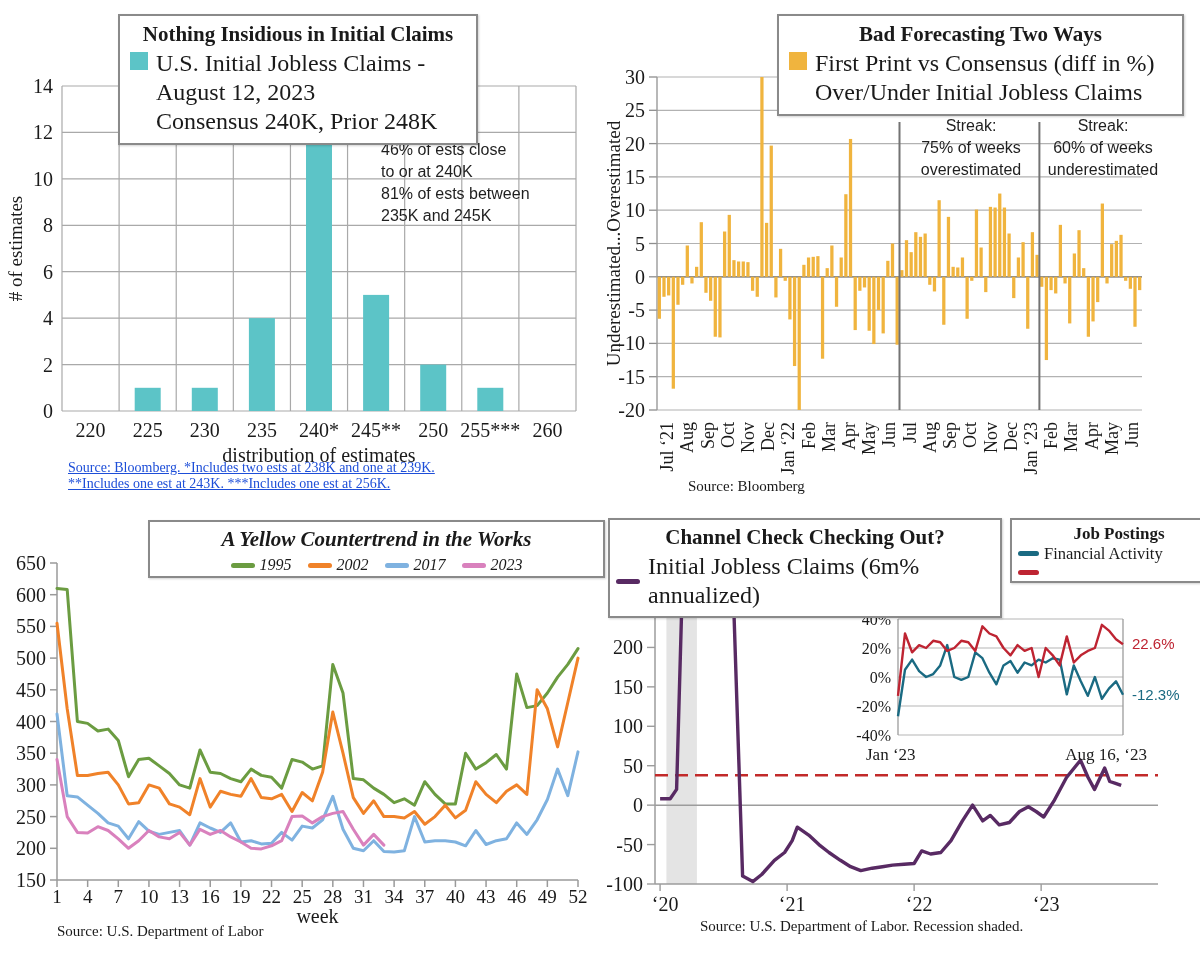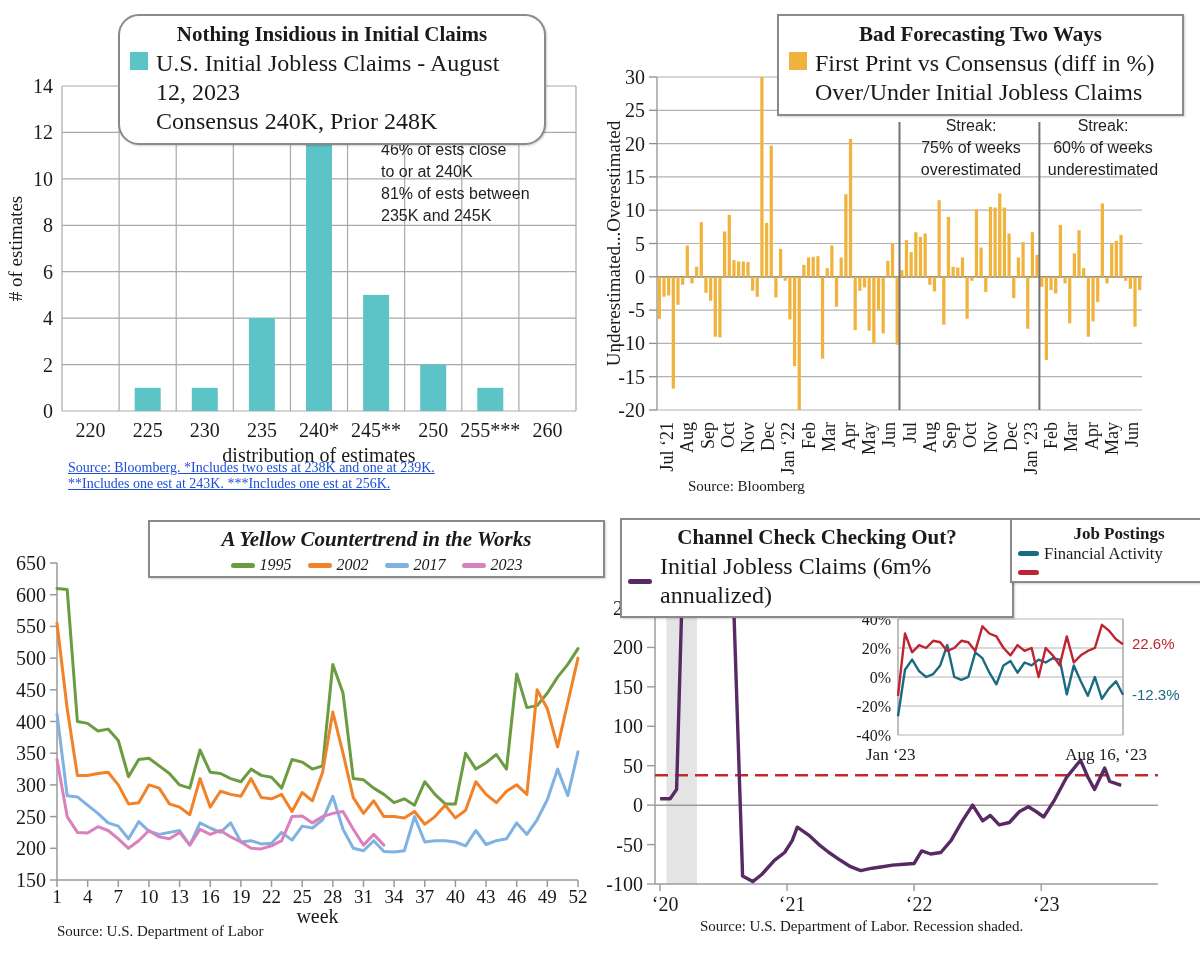--- a/index.html
+++ b/index.html
@@ -90,21 +90,21 @@
           <text x="319" y="462" text-anchor="middle" class="t-s20">distribution of estimates</text>
           <text x="22" y="248.5" text-anchor="middle" class="t-s19" transform="rotate(-90 22 248.5)"># of estimates</text>
         </g>
         <g>
           <text x="381" y="155" text-anchor="start" class="t-a16">46% of ests close</text>
           <text x="381" y="177" text-anchor="start" class="t-a16">to or at 240K</text>
           <text x="381" y="199" text-anchor="start" class="t-a16">81% of ests between</text>
           <text x="381" y="221" text-anchor="start" class="t-a16">235K and 245K</text>
         </g>
       </svg>
-    <div class="titlebox" style="left:118px;top:14px;width:428px;border-radius:21px;">
+    <div class="titlebox" style="left:118px;top:14px;width:360px;">
       <div class="chart-title">Nothing Insidious in Initial Claims</div>
       <div class="legend-row">
         <span class="swatch" style="background: rgb(92, 196, 199);"></span>
         <div>
           <div>U.S. Initial Jobless Claims - August 12, 2023</div>
           <div>Consensus 240K, Prior 248K</div>
         </div>
       </div>
     </div>
     <div class="src" style="left:68px;top:460px;">
@@ -457,21 +457,21 @@
           <line x1="298" x2="298" y1="109" y2="225" stroke="#9c9c9c" stroke-width="1.3"></line>
           <line x1="523" x2="523" y1="109" y2="225" stroke="#9c9c9c" stroke-width="1.3"></line>
           <polyline points="298.0,206.2 305.0,159.8 312.1,149.6 319.1,161.2 326.1,167.0 333.2,164.1 340.2,155.4 347.2,135.1 354.3,167.0 361.3,169.9 368.3,167.0 375.3,142.3 382.4,148.2 389.4,162.7 396.4,174.3 403.5,155.4 410.5,151.1 417.5,162.7 424.6,152.5 431.6,155.4 438.6,149.6 445.7,152.5 452.7,148.2 459.7,149.6 466.8,184.4 473.8,155.4 480.8,171.3 487.8,185.8 494.9,167.0 501.9,188.8 508.9,178.6 516.0,171.3 523.0,184.8" fill="none" stroke="#1A6A82" stroke-width="2.4" stroke-linejoin="round"></polyline>
           <polyline points="298.0,185.8 305.0,123.5 312.1,142.3 319.1,135.1 326.1,138.0 333.2,130.8 340.2,132.2 347.2,140.9 354.3,138.0 361.3,130.8 368.3,132.2 375.3,140.9 382.4,116.3 389.4,123.5 396.4,126.4 403.5,138.0 410.5,145.3 417.5,135.1 424.6,140.9 431.6,138.0 438.6,167.0 445.7,138.0 452.7,145.3 459.7,155.4 466.8,126.4 473.8,152.5 480.8,145.3 487.8,140.9 494.9,138.0 501.9,114.8 508.9,120.6 516.0,129.3 523.0,134.2" fill="none" stroke="#BE2432" stroke-width="2.4" stroke-linejoin="round"></polyline>
           <text x="532" y="139.23000000000002" text-anchor="start" class="t-a15" fill="#BE2432">22.6%</text>
           <text x="532" y="189.835" text-anchor="start" class="t-a15" fill="#1A6A82">-12.3%</text>
           <text x="266" y="250" text-anchor="start" class="t-s17">Jan ‘23</text>
           <text x="547" y="250" text-anchor="end" class="t-s17">Aug 16, ‘23</text>
         </g>
       </svg>
-    <div class="titlebox" style="left:20px;top:8px;width:394px;padding:4px 6px 6px;">
+    <div class="titlebox" style="left:8px;top:8px;width:394px;padding:4px 6px 6px;">
       <div class="chart-title">Channel Check Checking Out?</div>
       <div class="legend-row center">
         <span class="dash" style="background: rgb(88, 42, 99);"></span>
         <span>Initial Jobless Claims (6m% annualized)</span>
       </div>
     </div>
     <div class="titlebox" style="left:410px;top:8px;width:218px;padding:4px 6px 6px;">
       <div class="jp-title">Job Postings</div>
       <div class="jp-item">
         <span class="dash" style="background: rgb(26, 106, 130);"></span>

